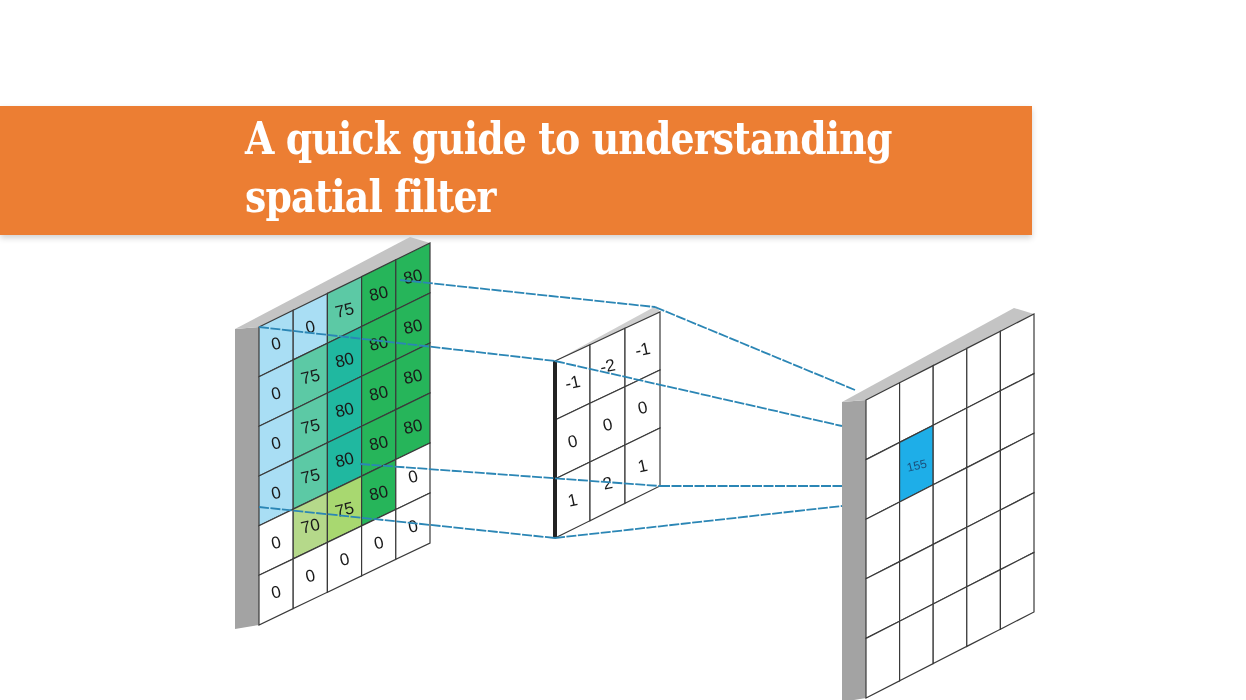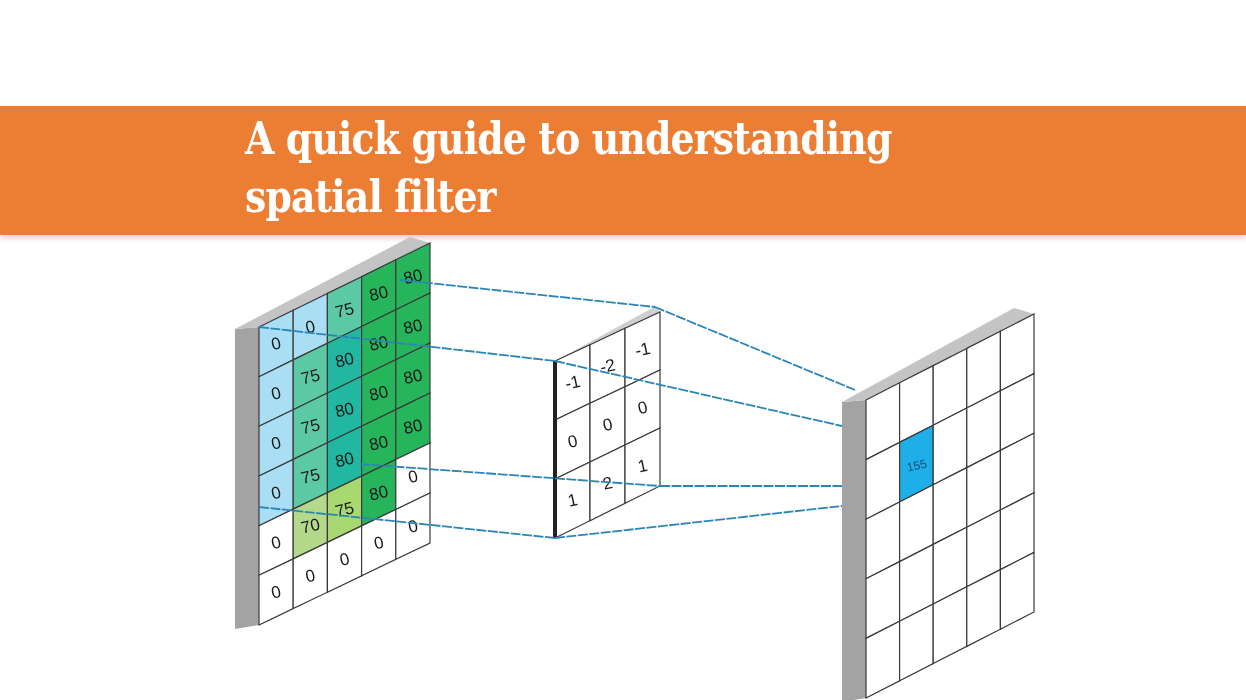--- a/index.html
+++ b/index.html
@@ -2,21 +2,21 @@
 <html><head>
 <meta charset="utf-8">
 <style>
   html, body { margin: 0; padding: 0; }
   body {
     width: 1246px; height: 700px; overflow: hidden;
     background: #ffffff; position: relative;
     font-family: "DejaVu Sans", sans-serif;
   }
   .banner {
-    position: absolute; left: 0; top: 106px; width: 1246px; height: 129px;
+    position: absolute; left: 0; top: 106px; width: 1032px; height: 129px;
     background: #EC7E33;
     box-shadow: 0 3px 6px rgba(0,0,0,0.18);
   }
   .banner-title {
     position: absolute; left: 245px; top: 4px; width: 900px;
     color: #ffffff;
     font-family: "DejaVu Serif", "Liberation Serif", serif;
     font-weight: bold;
     font-size: 44px; line-height: 58px;
     letter-spacing: -1px;

